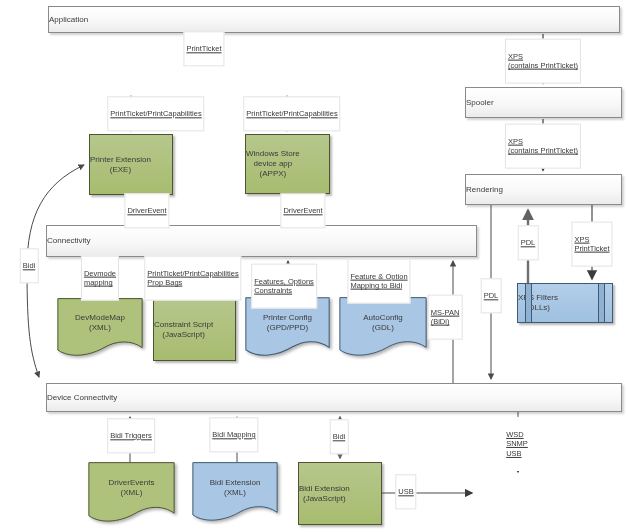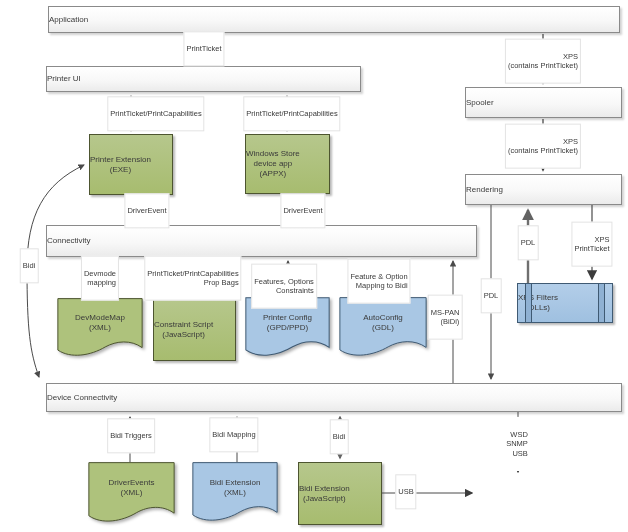--- a/index.html
+++ b/index.html
@@ -21,35 +21,32 @@
   .doc svg{position:absolute;left:0;top:0;width:100%;height:100%;
     filter:drop-shadow(2px 2px 1.5px rgba(0,0,0,0.3));}
   .doc .doclbl{position:absolute;left:0;right:0;top:0;bottom:12px;display:flex;
     align-items:center;justify-content:center;text-align:center;}
   .green-doc path{fill:#aec27c;stroke:#4d5530;stroke-width:1;vector-effect:non-scaling-stroke;}
   .blue-doc path{fill:#a9c7e4;stroke:#3f5a73;stroke-width:1;vector-effect:non-scaling-stroke;}
   .ppbar{position:absolute;top:0;bottom:0;width:5px;background:#8fb1d3;
     border-left:1px solid #3f5a73;border-right:1px solid #3f5a73;}
   .chip{position:absolute;transform:translate(-50%,-50%);background:#ffffff;
     border:1px solid #e3e3e3;padding:12px 2px;font-size:7.5px;line-height:1.25;
-    white-space:pre-line;text-align:right;color:#3a3a3a;}
+    white-space:pre-line;text-align:left;color:#3a3a3a;text-decoration:underline;}
   #wires{position:absolute;left:0;top:0;width:628px;height:532px;pointer-events:none;}
 </style>
 </head>
 <body>
 
 <div id="canvas">
 
   <div class="node gbox" style="left:48px;top:6px;width:572px;height:27px">
     <span class="lbl">Application</span>
   </div>
 
-  <div class="node gbox" style="left:46px;top:66px;width:315px;height:26px">
-    <span class="lbl">Printer UI</span>
-  </div>
 
   <div class="node gbox" style="left:465px;top:87px;width:157px;height:31px">
     <span class="lbl">Spooler</span>
   </div>
 
   <div class="node gbox" style="left:465px;top:174px;width:157px;height:31px">
     <span class="lbl">Rendering</span>
   </div>
 
   <div class="node gbox" style="left:46px;top:225px;width:431px;height:32px">

